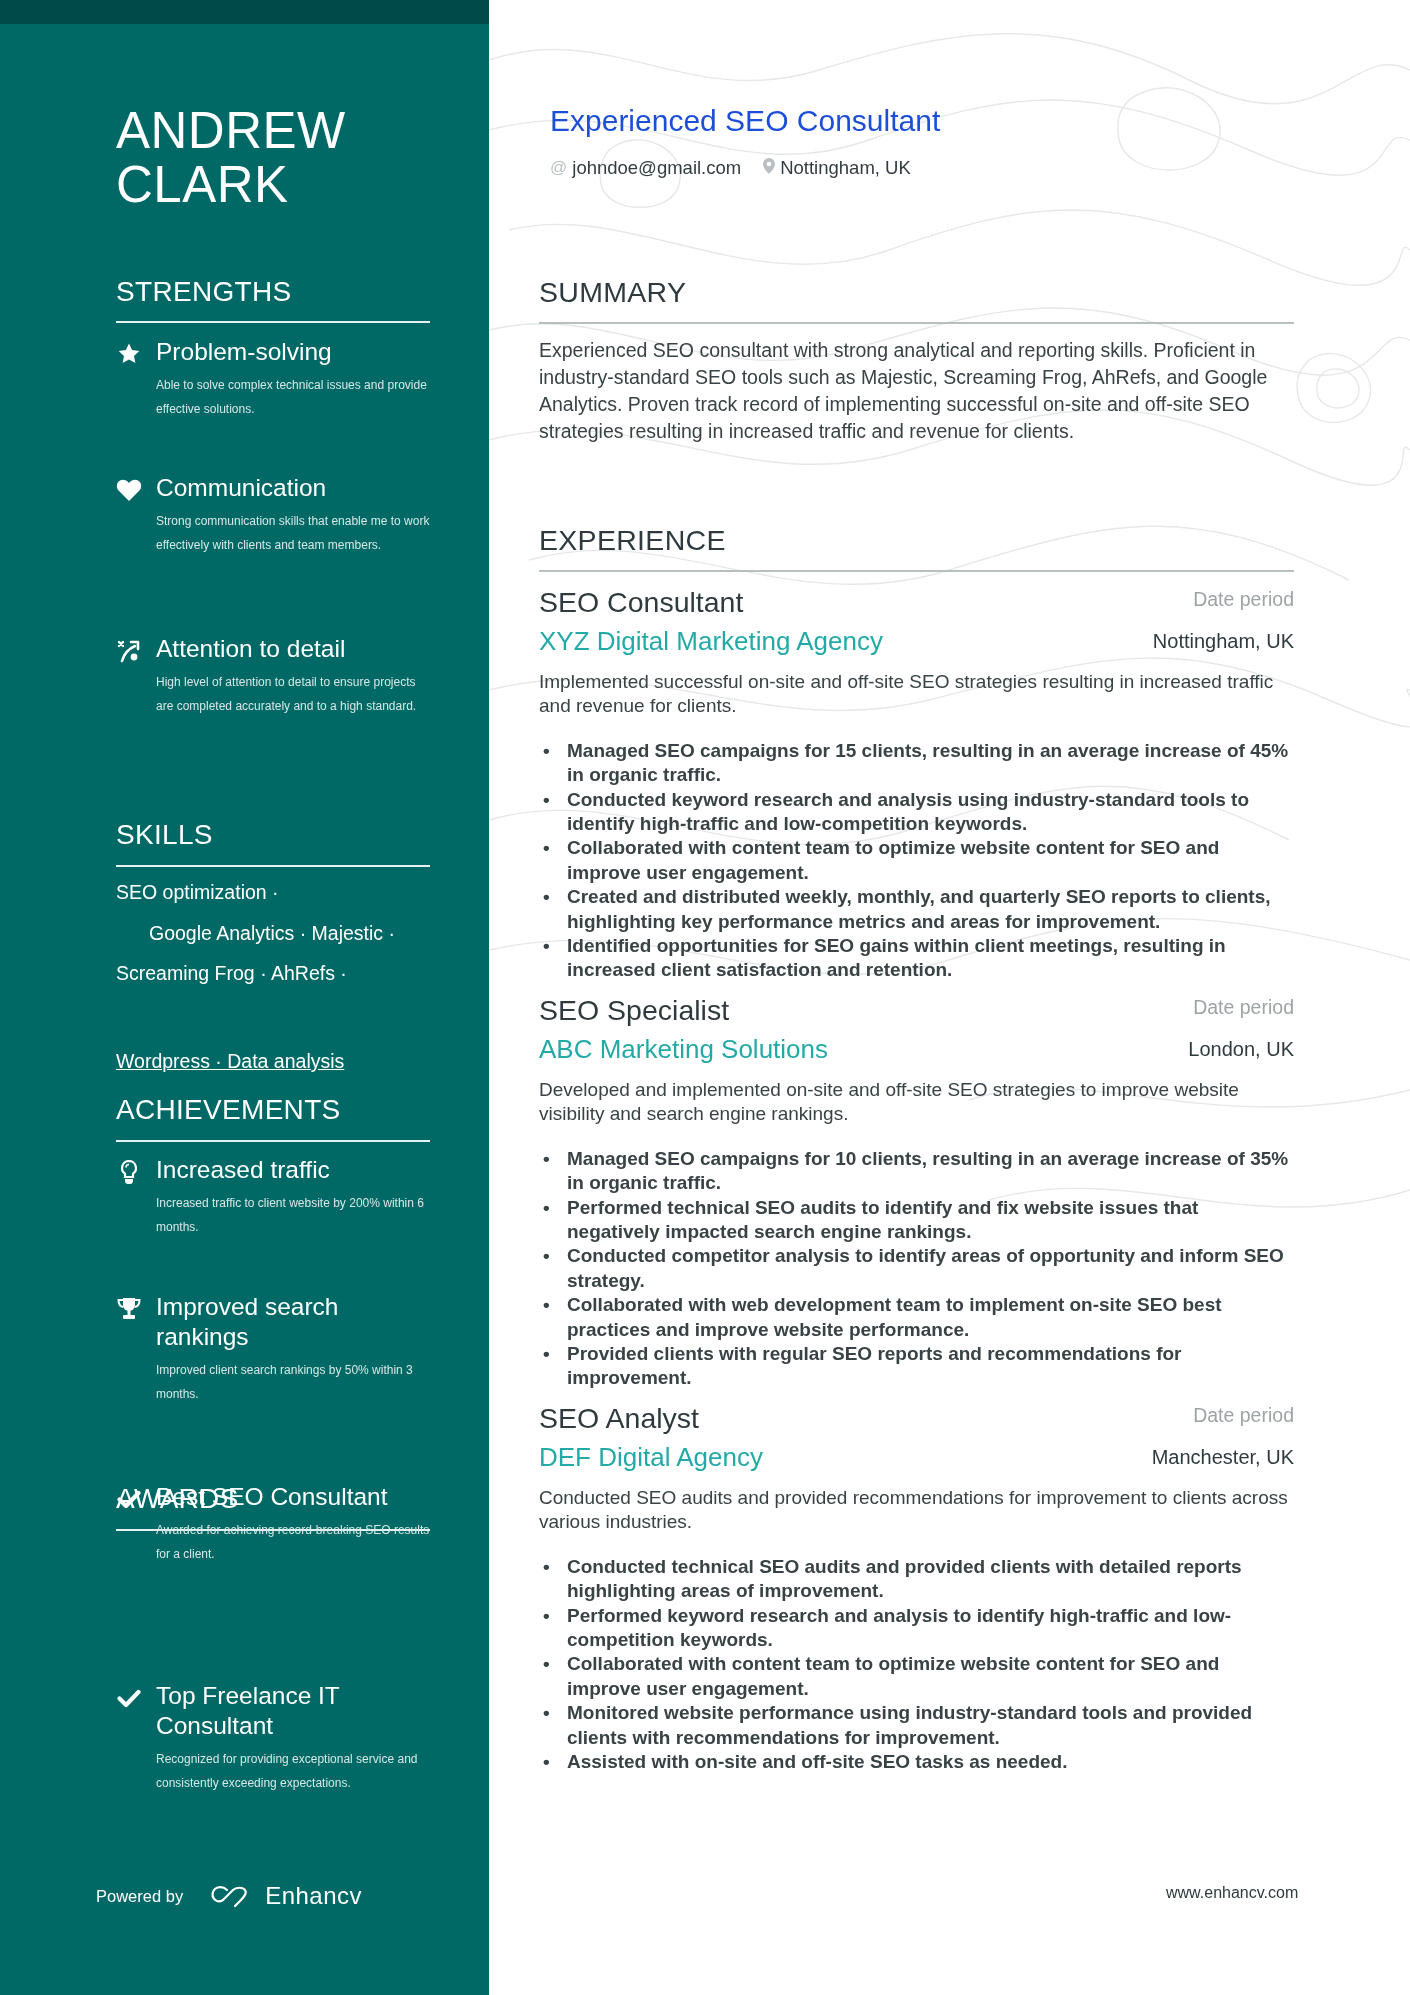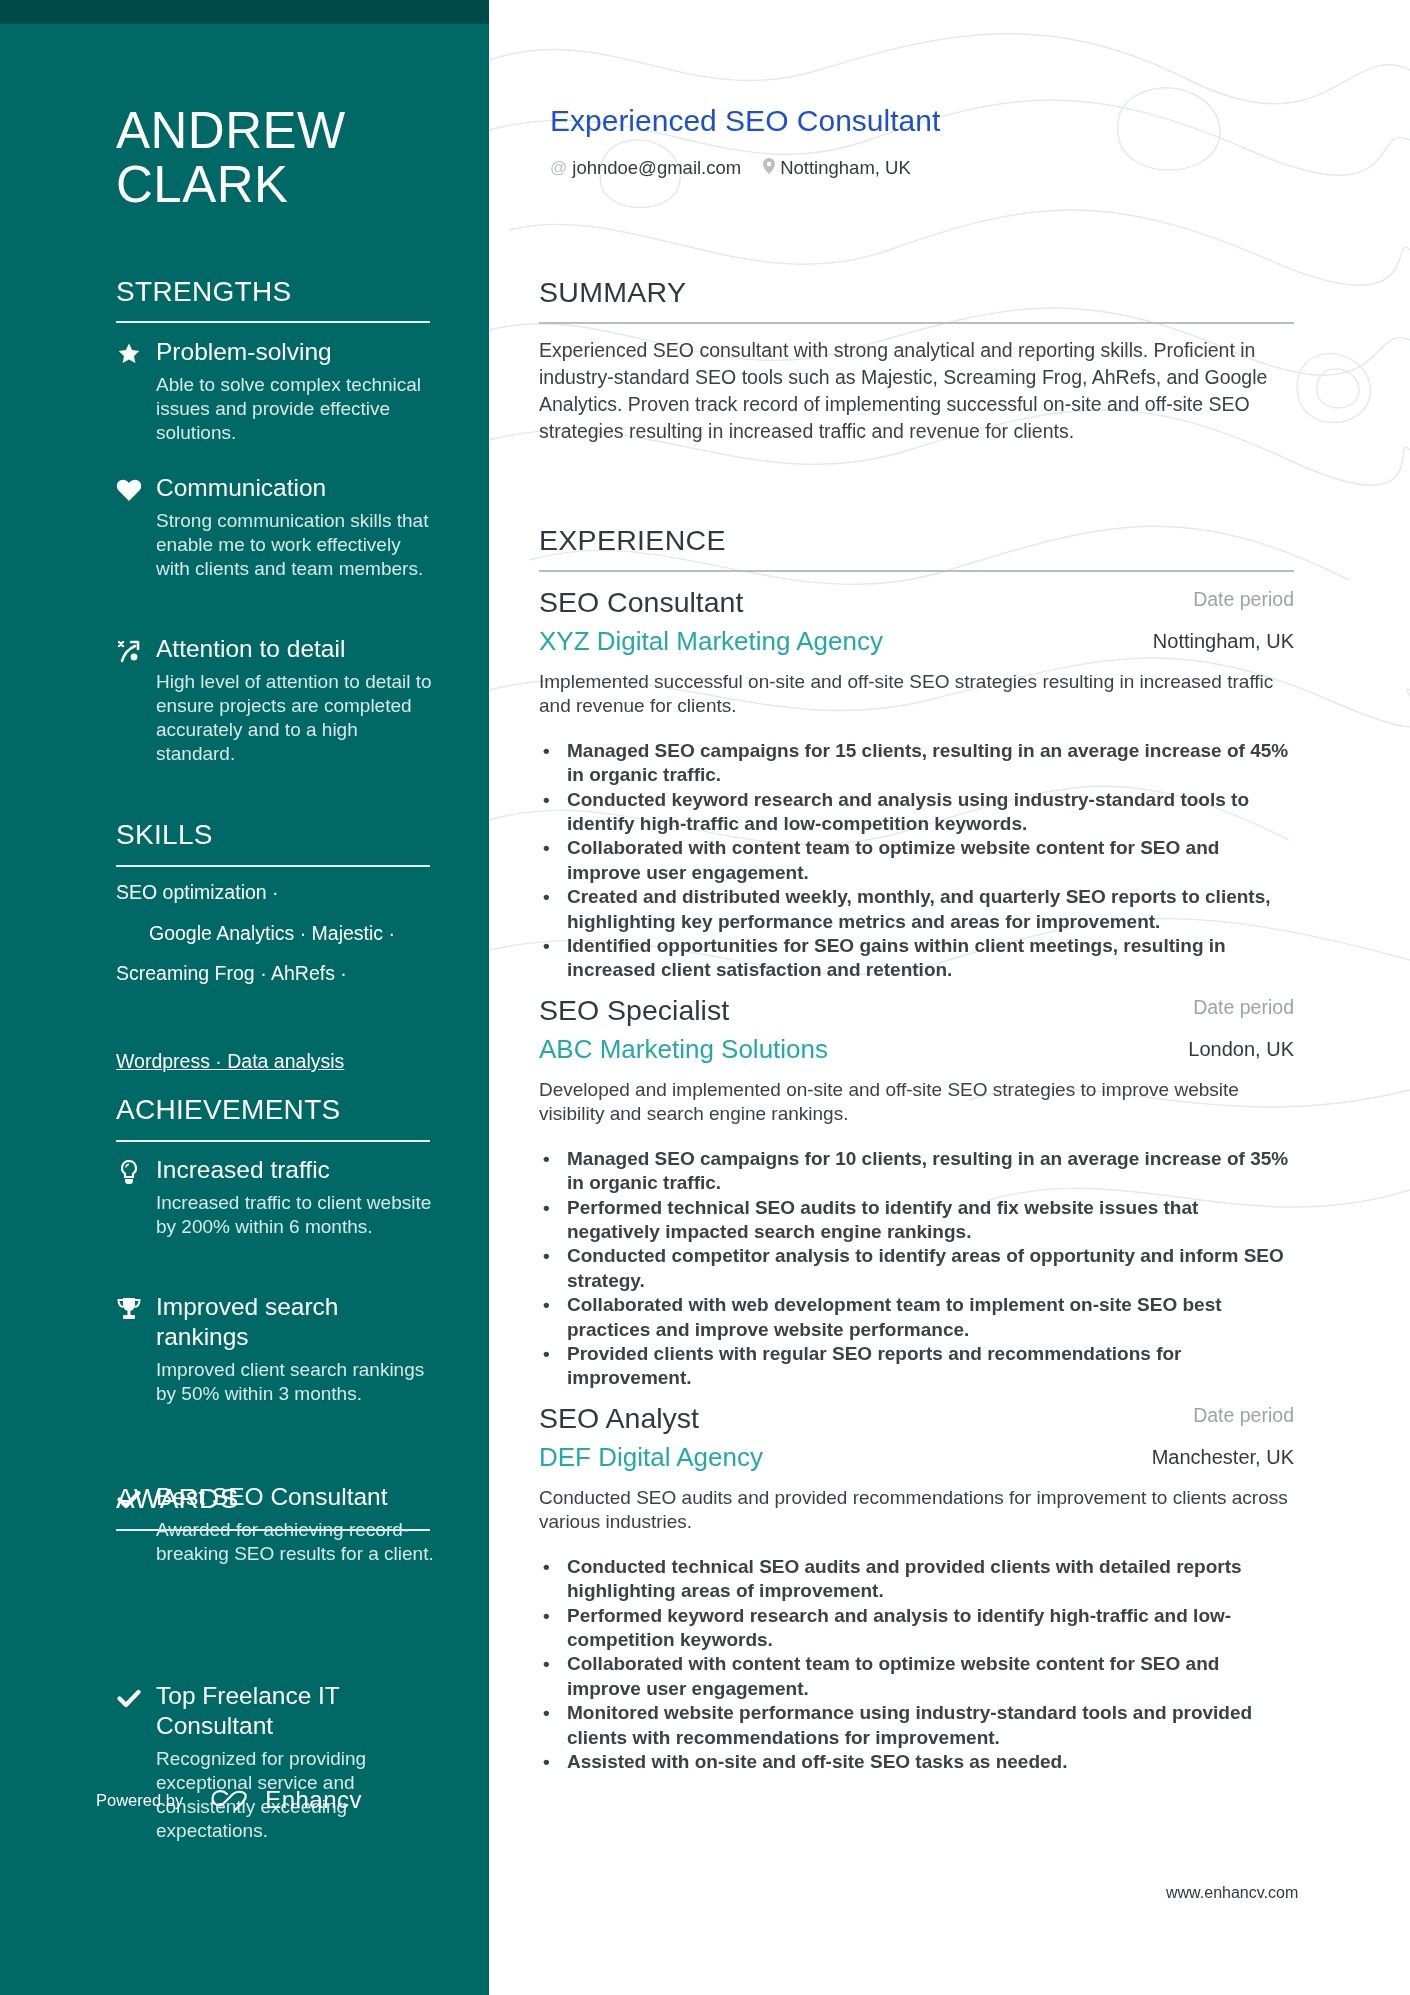--- a/index.html
+++ b/index.html
@@ -13,25 +13,25 @@
   .sidebar-topbar { position: absolute; left: 0; top: 0; width: 489px; height: 24px; background: #004b4a; }
 
   .name { position: absolute; left: 116px; top: 104px; font-size: 51px; line-height: 54px; letter-spacing: 0.5px; font-weight: normal; color: #fff; width: 340px; }
 
   .sb-section-title { position: absolute; left: 116px; font-size: 28px; letter-spacing: 0.3px; color: #fff; }
   .sb-rule { position: absolute; left: 116px; width: 314px; height: 2px; background: #e6f1f0; }
 
   .sb-item { position: absolute; left: 116px; width: 320px; }
   .sb-item .icon { position: absolute; left: 0; top: 4px; width: 26px; height: 26px; display: flex; align-items: center; justify-content: center; }
   .sb-item .title { margin-left: 40px; font-size: 24.5px; line-height: 30px; color: #fff; }
-  .sb-item .desc { margin-left: 40px; margin-top: 6px; font-size: 19px; line-height: 24px; color: #d7e8e6; width: 280px; }
+  .sb-item .desc { margin-left: 40px; margin-top: 6px; font-size: 12px; line-height: 24px; color: #d7e8e6; width: 280px; }
 
   .skill-line { position: absolute; left: 116px; font-size: 19.5px; color: #fff; white-space: nowrap; }
 
-  .powered { position: absolute; left: 96px; top: 1786px; display: flex; align-items: center; justify-content: center; }
+  .powered { position: absolute; left: 96px; top: 1882px; display: flex; align-items: center; justify-content: center; }
   .powered .label { font-size: 16.5px; color: #fff; margin-right: 26px; }
   .powered .logo-mark { width: 46px; height: 24px; }
   .powered .logo-text { font-size: 24px; color: #fff; margin-left: 10px; letter-spacing: 0.5px; }
 
   
   .main { position: absolute; left: 489px; top: 0; width: 921px; height: 1995px; overflow: hidden; }
   .topo { position: absolute; left: 0; top: 0; width: 921px; height: 1995px; }
 
   .m { position: absolute; }
   .headline { left: 61px; top: 104px; font-size: 30px; color: #1d4ed8; white-space: nowrap; }

